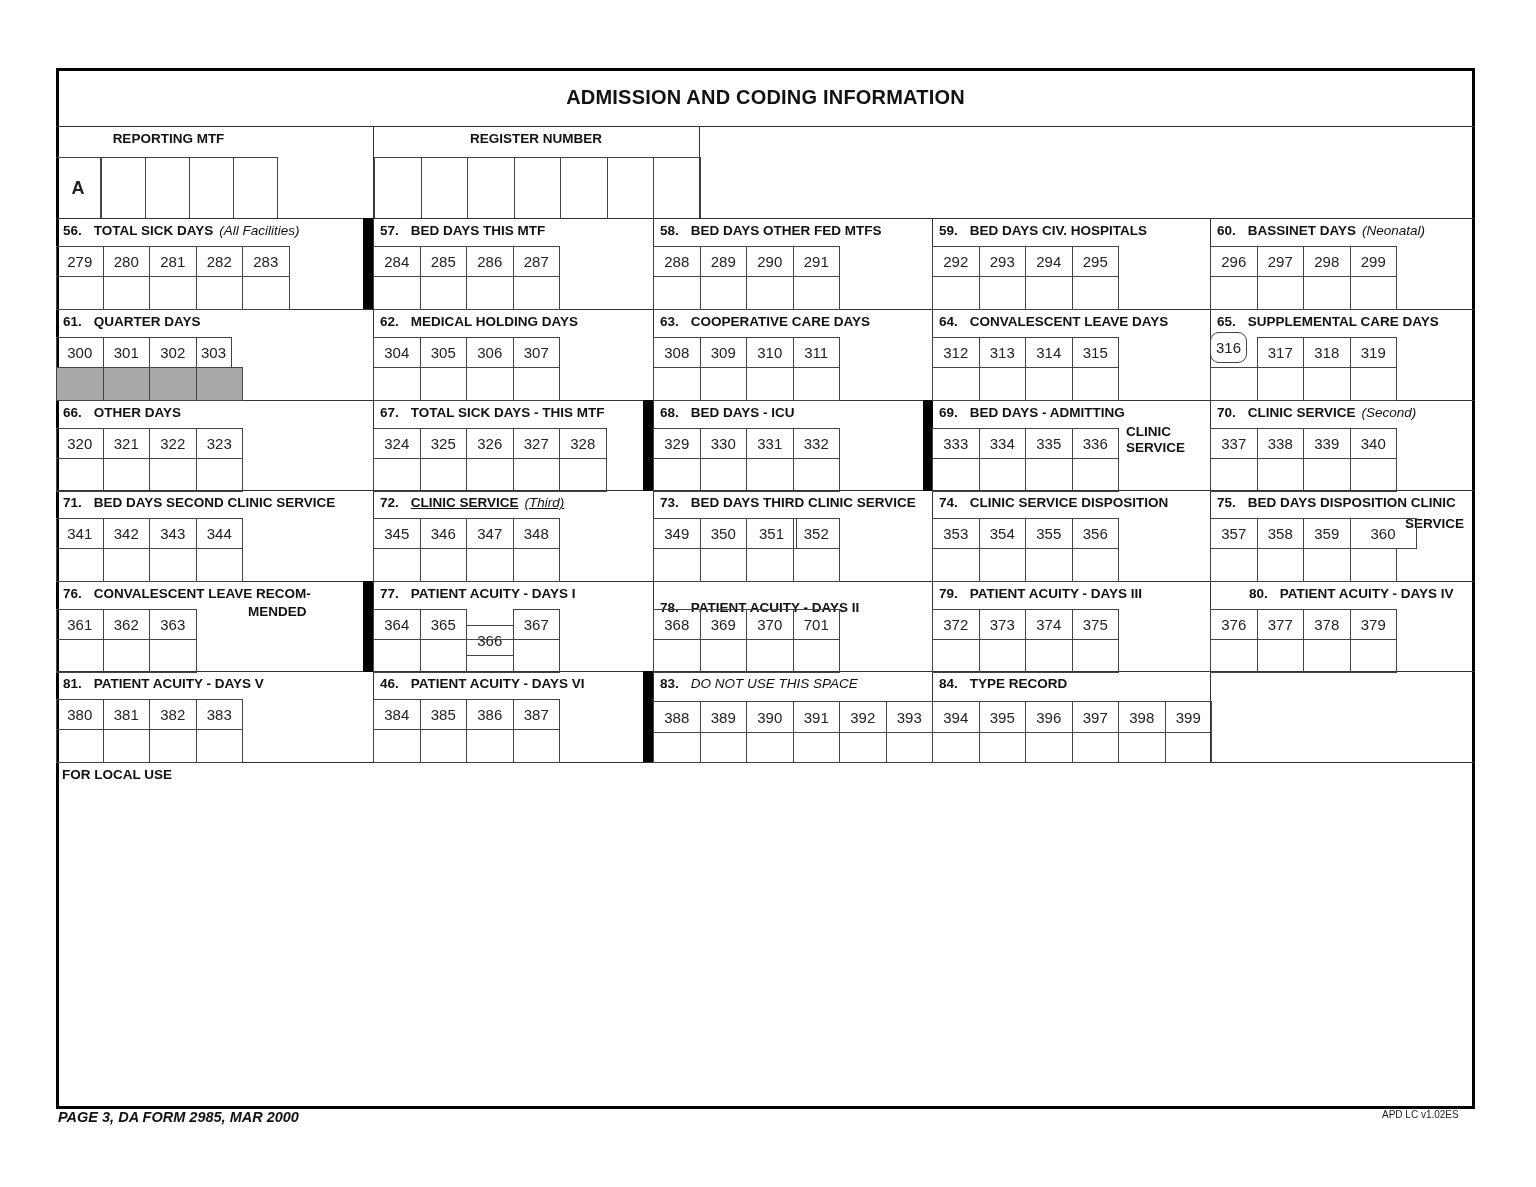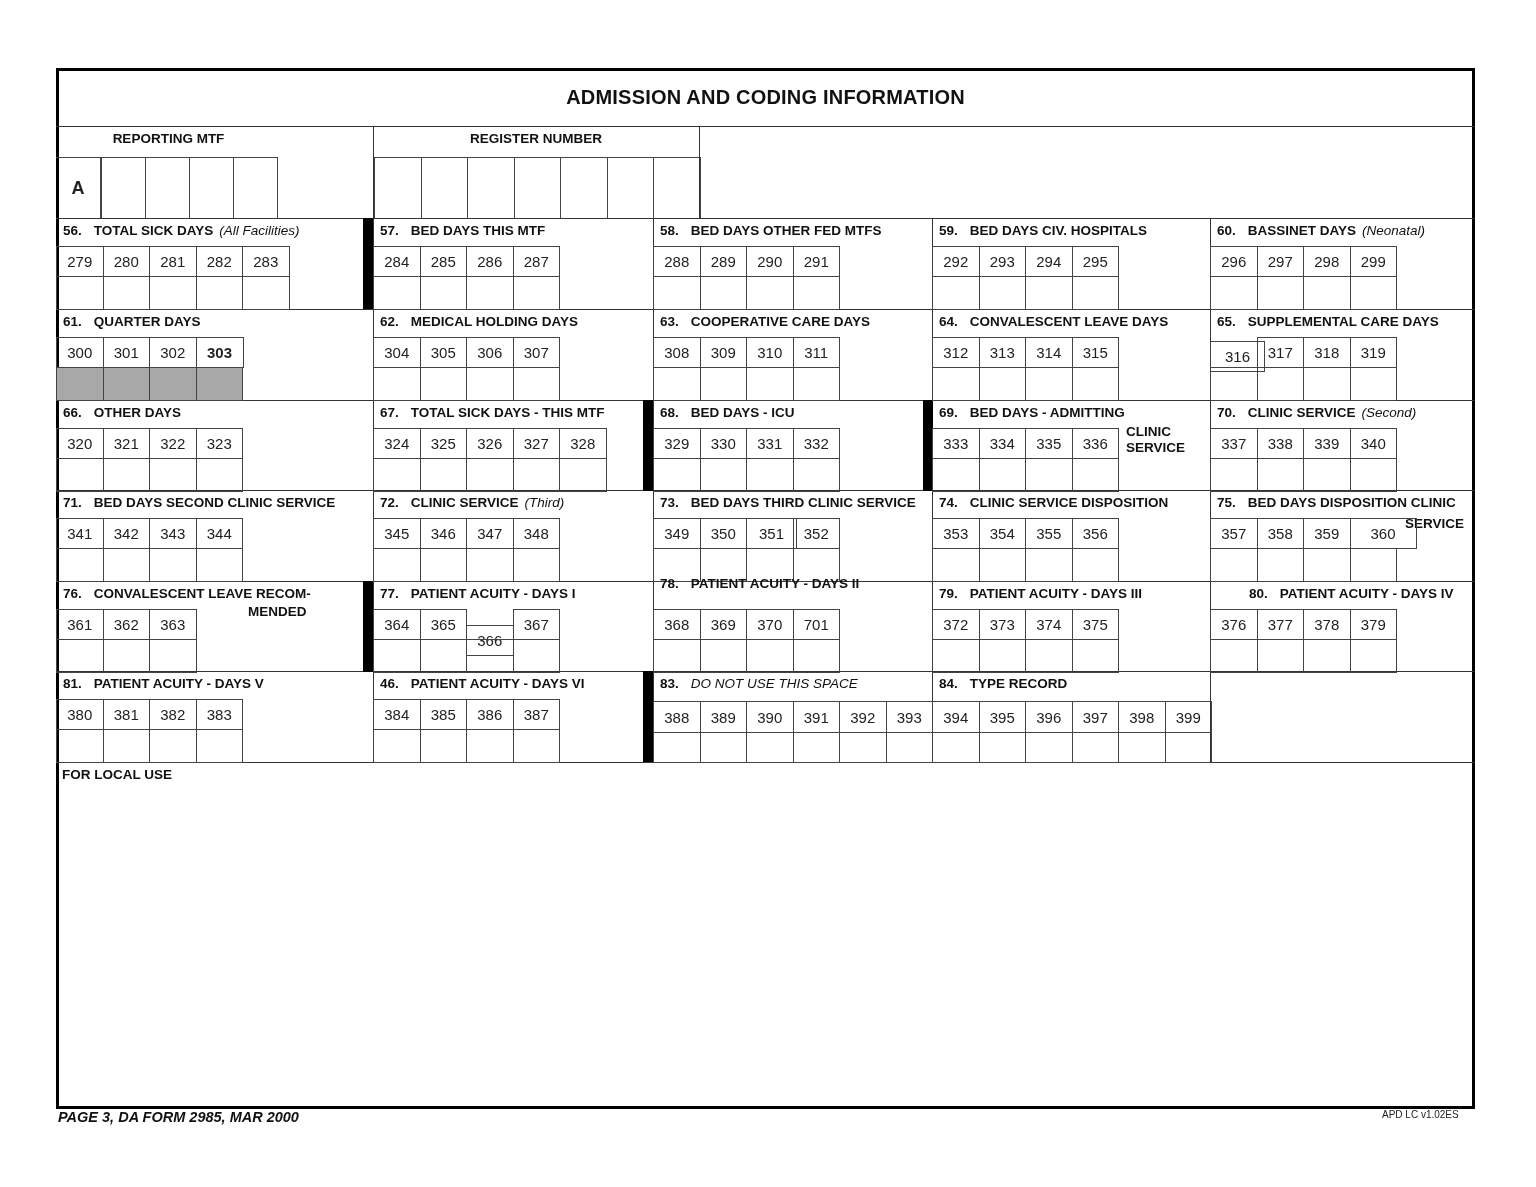--- a/index.html
+++ b/index.html
@@ -134,21 +134,21 @@
     <div class="abs cell" style="left:1303px;top:276px;width:47.5px;height:34px;"></div>
     <div class="abs cell" style="left:1349.5px;top:246px;width:47.5px;height:31px;">299</div>
     <div class="abs cell" style="left:1349.5px;top:276px;width:47.5px;height:34px;"></div>
     <div class="abs sec-label" style="left:63px;top:314px;"><span class="num">61.</span><span class="txt">QUARTER DAYS</span></div>
     <div class="abs cell" style="left:56px;top:337px;width:47.5px;height:31px;">300</div>
     <div class="abs cell grey" style="left:56px;top:367px;width:47.5px;height:34px;"></div>
     <div class="abs cell" style="left:102.5px;top:337px;width:47.5px;height:31px;">301</div>
     <div class="abs cell grey" style="left:102.5px;top:367px;width:47.5px;height:34px;"></div>
     <div class="abs cell" style="left:149px;top:337px;width:47.5px;height:31px;">302</div>
     <div class="abs cell grey" style="left:149px;top:367px;width:47.5px;height:34px;"></div>
-    <div class="abs cell" style="left:195.5px;top:337px;width:48px;height:31px;font-weight:bold;">303</div>
+    <div class="abs cell" style="left:195.5px;top:337px;width:36px;height:31px;">303</div>
     <div class="abs cell grey" style="left:195.5px;top:367px;width:47.5px;height:34px;"></div>
     <div class="abs sec-label" style="left:380px;top:314px;"><span class="num">62.</span><span class="txt">MEDICAL HOLDING DAYS</span></div>
     <div class="abs cell" style="left:373px;top:337px;width:47.5px;height:31px;">304</div>
     <div class="abs cell" style="left:373px;top:367px;width:47.5px;height:34px;"></div>
     <div class="abs cell" style="left:419.5px;top:337px;width:47.5px;height:31px;">305</div>
     <div class="abs cell" style="left:419.5px;top:367px;width:47.5px;height:34px;"></div>
     <div class="abs cell" style="left:466px;top:337px;width:47.5px;height:31px;">306</div>
     <div class="abs cell" style="left:466px;top:367px;width:47.5px;height:34px;"></div>
     <div class="abs cell" style="left:512.5px;top:337px;width:47.5px;height:31px;">307</div>
     <div class="abs cell" style="left:512.5px;top:367px;width:47.5px;height:34px;"></div>
@@ -164,21 +164,21 @@
     <div class="abs sec-label" style="left:939px;top:314px;"><span class="num">64.</span><span class="txt">CONVALESCENT LEAVE DAYS</span></div>
     <div class="abs cell" style="left:932px;top:337px;width:47.5px;height:31px;">312</div>
     <div class="abs cell" style="left:932px;top:367px;width:47.5px;height:34px;"></div>
     <div class="abs cell" style="left:978.5px;top:337px;width:47.5px;height:31px;">313</div>
     <div class="abs cell" style="left:978.5px;top:367px;width:47.5px;height:34px;"></div>
     <div class="abs cell" style="left:1025px;top:337px;width:47.5px;height:31px;">314</div>
     <div class="abs cell" style="left:1025px;top:367px;width:47.5px;height:34px;"></div>
     <div class="abs cell" style="left:1071.5px;top:337px;width:47.5px;height:31px;">315</div>
     <div class="abs cell" style="left:1071.5px;top:367px;width:47.5px;height:34px;"></div>
     <div class="abs sec-label" style="left:1217px;top:314px;"><span class="num">65.</span><span class="txt">SUPPLEMENTAL CARE DAYS</span></div>
-    <div class="abs cell" style="left:1210px;top:341px;width:55px;height:31px;">316</div>
+    <div class="abs cell" style="left:1210px;top:332px;width:37px;height:31px;border-radius:9px;">316</div>
     <div class="abs cell" style="left:1210px;top:367px;width:47.5px;height:34px;"></div>
     <div class="abs cell" style="left:1256.5px;top:337px;width:47.5px;height:31px;">317</div>
     <div class="abs cell" style="left:1256.5px;top:367px;width:47.5px;height:34px;"></div>
     <div class="abs cell" style="left:1303px;top:337px;width:47.5px;height:31px;">318</div>
     <div class="abs cell" style="left:1303px;top:367px;width:47.5px;height:34px;"></div>
     <div class="abs cell" style="left:1349.5px;top:337px;width:47.5px;height:31px;">319</div>
     <div class="abs cell" style="left:1349.5px;top:367px;width:47.5px;height:34px;"></div>
     <div class="abs sec-label" style="left:63px;top:405px;"><span class="num">66.</span><span class="txt">OTHER DAYS</span></div>
     <div class="abs cell" style="left:56px;top:428px;width:47.5px;height:31px;">320</div>
     <div class="abs cell" style="left:56px;top:458px;width:47.5px;height:34px;"></div>
@@ -229,21 +229,21 @@
     <div class="abs cell" style="left:1349.5px;top:458px;width:47.5px;height:34px;"></div>
     <div class="abs sec-label" style="left:63px;top:495px;"><span class="num">71.</span><span class="txt">BED DAYS SECOND CLINIC SERVICE</span></div>
     <div class="abs cell" style="left:56px;top:518px;width:47.5px;height:31px;">341</div>
     <div class="abs cell" style="left:56px;top:548px;width:47.5px;height:34px;"></div>
     <div class="abs cell" style="left:102.5px;top:518px;width:47.5px;height:31px;">342</div>
     <div class="abs cell" style="left:102.5px;top:548px;width:47.5px;height:34px;"></div>
     <div class="abs cell" style="left:149px;top:518px;width:47.5px;height:31px;">343</div>
     <div class="abs cell" style="left:149px;top:548px;width:47.5px;height:34px;"></div>
     <div class="abs cell" style="left:195.5px;top:518px;width:47.5px;height:31px;">344</div>
     <div class="abs cell" style="left:195.5px;top:548px;width:47.5px;height:34px;"></div>
-    <div class="abs sec-label" style="left:380px;top:495px;"><span class="num">72.</span><span class="txt">CLINIC SERVICE</span><span class="it">(Third)</span></div>
+    <div class="abs sec-label" style="left:380px;top:495px;text-decoration:underline;"><span class="num">72.</span><span class="txt">CLINIC SERVICE</span><span class="it">(Third)</span></div>
     <div class="abs cell" style="left:373px;top:518px;width:47.5px;height:31px;">345</div>
     <div class="abs cell" style="left:373px;top:548px;width:47.5px;height:34px;"></div>
     <div class="abs cell" style="left:419.5px;top:518px;width:47.5px;height:31px;">346</div>
     <div class="abs cell" style="left:419.5px;top:548px;width:47.5px;height:34px;"></div>
     <div class="abs cell" style="left:466px;top:518px;width:47.5px;height:31px;">347</div>
     <div class="abs cell" style="left:466px;top:548px;width:47.5px;height:34px;"></div>
     <div class="abs cell" style="left:512.5px;top:518px;width:47.5px;height:31px;">348</div>
     <div class="abs cell" style="left:512.5px;top:548px;width:47.5px;height:34px;"></div>
     <div class="abs sec-label" style="left:660px;top:495px;"><span class="num">73.</span><span class="txt">BED DAYS THIRD CLINIC SERVICE</span></div>
     <div class="abs cell" style="left:653px;top:518px;width:47.5px;height:31px;">349</div>
@@ -283,21 +283,21 @@
     <div class="abs cell" style="left:149px;top:639px;width:47.5px;height:34px;"></div>
     <div class="abs sec-label" style="left:380px;top:586px;"><span class="num">77.</span><span class="txt">PATIENT ACUITY - DAYS I</span></div>
     <div class="abs cell" style="left:373px;top:609px;width:47.5px;height:31px;">364</div>
     <div class="abs cell" style="left:373px;top:639px;width:47.5px;height:34px;"></div>
     <div class="abs cell" style="left:419.5px;top:609px;width:47.5px;height:31px;">365</div>
     <div class="abs cell" style="left:419.5px;top:639px;width:47.5px;height:34px;"></div>
     <div class="abs cell" style="left:466px;top:609px;width:47.5px;height:31px;margin-top:16px;">366</div>
     <div class="abs cell" style="left:466px;top:639px;width:47.5px;height:34px;"></div>
     <div class="abs cell" style="left:512.5px;top:609px;width:47.5px;height:31px;">367</div>
     <div class="abs cell" style="left:512.5px;top:639px;width:47.5px;height:34px;"></div>
-    <div class="abs sec-label" style="left:660px;top:576px;"><span class="num">78.</span><span class="txt">PATIENT ACUITY - DAYS II</span></div>
+    <div class="abs sec-label" style="left:660px;top:600px;"><span class="num">78.</span><span class="txt">PATIENT ACUITY - DAYS II</span></div>
     <div class="abs cell" style="left:653px;top:609px;width:47.5px;height:31px;">368</div>
     <div class="abs cell" style="left:653px;top:639px;width:47.5px;height:34px;"></div>
     <div class="abs cell" style="left:699.5px;top:609px;width:47.5px;height:31px;">369</div>
     <div class="abs cell" style="left:699.5px;top:639px;width:47.5px;height:34px;"></div>
     <div class="abs cell" style="left:746px;top:609px;width:47.5px;height:31px;">370</div>
     <div class="abs cell" style="left:746px;top:639px;width:47.5px;height:34px;"></div>
     <div class="abs cell" style="left:792.5px;top:609px;width:47.5px;height:31px;">701</div>
     <div class="abs cell" style="left:792.5px;top:639px;width:47.5px;height:34px;"></div>
     <div class="abs sec-label" style="left:939px;top:586px;"><span class="num">79.</span><span class="txt">PATIENT ACUITY - DAYS III</span></div>
     <div class="abs cell" style="left:932px;top:609px;width:47.5px;height:31px;">372</div>

